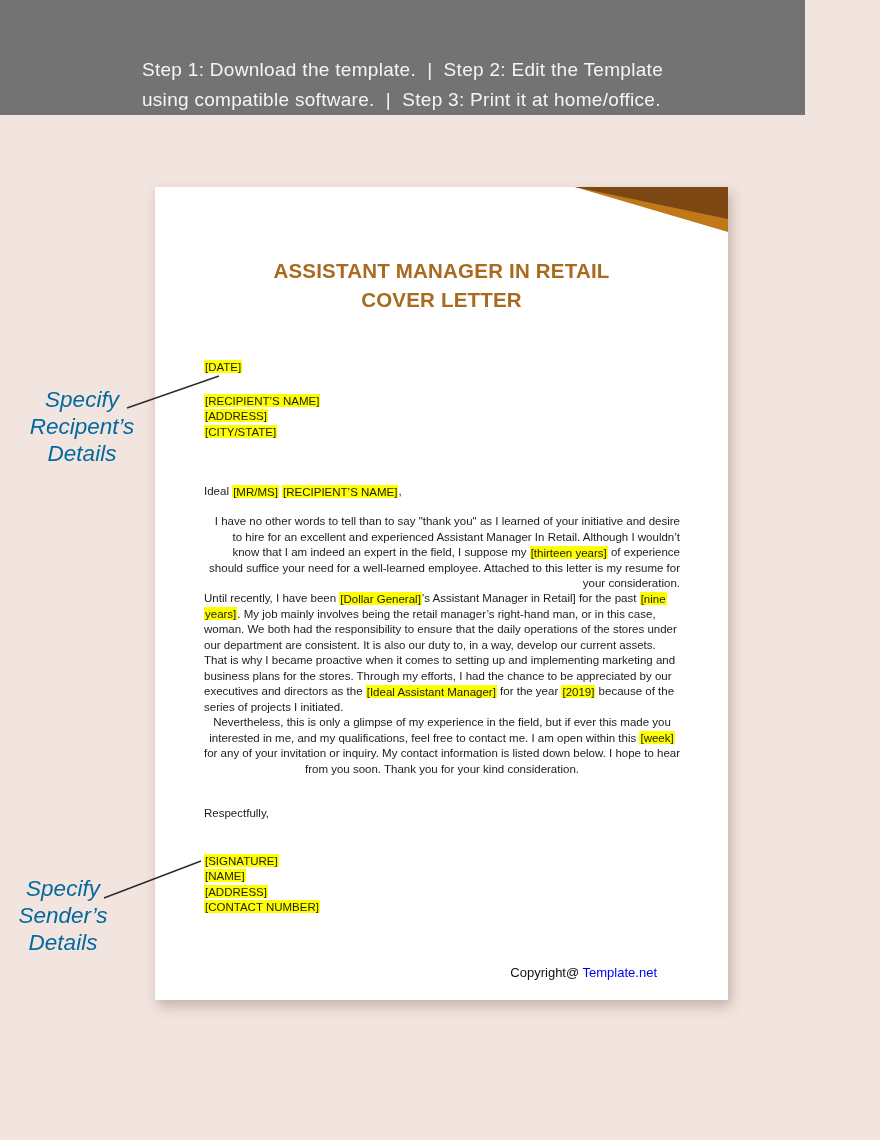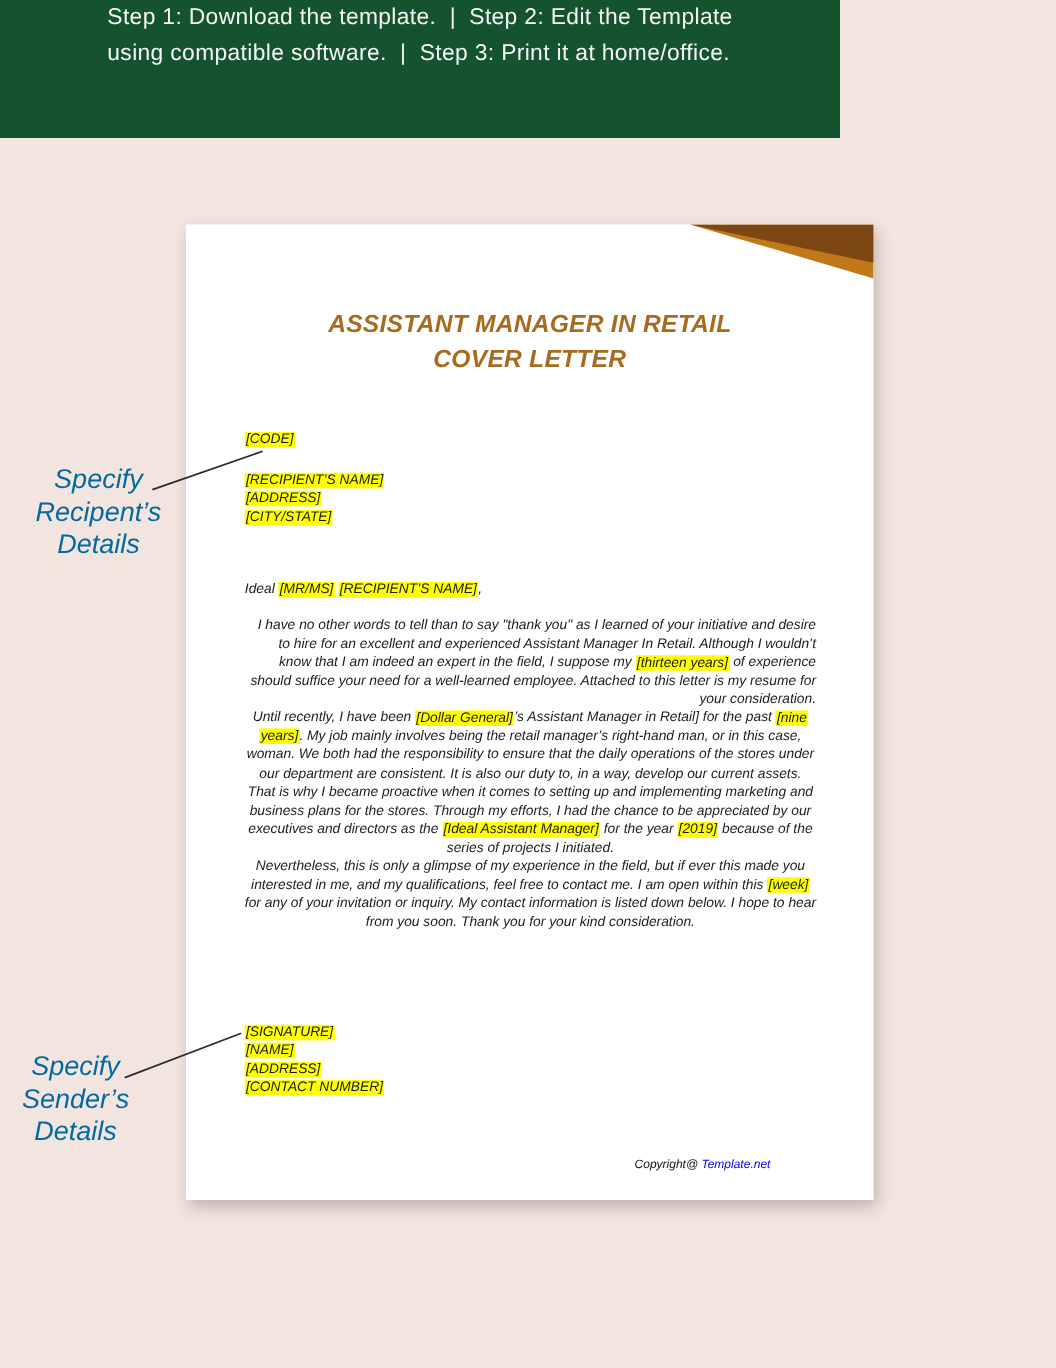--- a/index.html
+++ b/index.html
@@ -7,41 +7,40 @@
     width: 880px; height: 1140px;
     background: #F2E4DE;
     position: relative;
     overflow: hidden;
     font-family: "Liberation Sans", sans-serif;
   }
 
   
   .banner {
     position: absolute; left: 0; top: 0;
-    width: 700px; height: 115px;
-    background: #14532d;
-    display: flex; align-items: flex-start; justify-content: center;
+    width: 805px; height: 115px;
+    background: #737373;
+    display: flex; align-items: flex-end; justify-content: center;
   }
   .banner-inner { text-align: left; }
   .banner-line {
     color: #f5f5f5;
     font-size: 19px;
     line-height: 30px;
     letter-spacing: 0.3px;
     white-space: pre-wrap;
     font-weight: 400;
   }
 
   
   .page {
     position: absolute; left: 155px; top: 187px;
     width: 573px; height: 813px;
     background: #FFFFFF;
     box-shadow: 3px 6px 12px rgba(90, 60, 50, 0.30);
-    font-style: italic;
   }
   .ribbon {
     position: absolute; right: 0; top: 0;
     width: 153px; height: 46px;
     display: block;
   }
 
   .letter-title {
     position: absolute; left: 0; top: 70px;
     width: 573px;
@@ -68,28 +67,28 @@
     padding: 0.5px 1px;
     box-decoration-break: clone;
     -webkit-box-decoration-break: clone;
   }
   .block-line { line-height: 15.5px; }
 
   .pos-date       { top: 172px; }
   .pos-recipient  { top: 206px; }
   .pos-salutation { top: 297px; }
   .pos-p1         { top: 327px; text-align: right; }
-  .pos-p2         { top: 404px; text-align: center; }
+  .pos-p2         { top: 404px; }
   .pos-p3         { top: 528px; text-align: center; }
   .pos-closing    { top: 619px; }
   .pos-signature  { top: 666px; }
 
   .copyright {
-    position: absolute; top: 778px; right: 86px;
-    font-size: 10px;
+    position: absolute; top: 778px; right: 71px;
+    font-size: 13px;
     color: #111111;
   }
   .copyright .brand {
     color: #0000EE;
     text-decoration: none;
     cursor: pointer;
   }
 
   
   .annotation {
@@ -126,35 +125,36 @@
     <polygon points="0,0 153,0 153,45" fill="#C07818"></polygon>
     <polygon points="0,0 153,0 153,32" fill="#7C4712"></polygon>
   </svg>
 
   <h1 class="letter-title">
     <span>ASSISTANT MANAGER IN RETAIL</span><br>
     <span>COVER LETTER</span>
   </h1>
 
   <div class="letter-text pos-date">
-    <span class="hl">[CODE]</span>
+    <span class="hl">[DATE]</span>
   </div>
 
   <div class="letter-text pos-recipient">
     <div class="block-line"><span class="hl">[RECIPIENT’S NAME]</span></div>
     <div class="block-line"><span class="hl">[ADDRESS]</span></div>
     <div class="block-line"><span class="hl">[CITY/STATE]</span></div>
   </div>
 
   <div class="letter-text pos-salutation"><span>Ideal </span><span class="hl">[MR/MS]</span><span> </span><span class="hl">[RECIPIENT’S NAME]</span><span>,</span></div>
 
   <div class="letter-text pos-p1"><span>I have no other words to tell than to say "thank you" as I learned of your initiative and desire to hire for an excellent and experienced Assistant Manager In Retail. Although I wouldn’t know that I am indeed an expert in the field, I suppose my </span><span class="hl">[thirteen years]</span><span> of experience should suffice your need for a well-learned employee. Attached to this letter is my resume for your consideration.</span></div>
   <div class="letter-text pos-p2"><span>Until recently, I have been </span><span class="hl">[Dollar General]</span><span>’s Assistant Manager in Retail] for the past </span><span class="hl">[nine years]</span><span>. My job mainly involves being the retail manager’s right-hand man, or in this case, woman. We both had the responsibility to ensure that the daily operations of the stores under our department are consistent. It is also our duty to, in a way, develop our current assets. That is why I became proactive when it comes to setting up and implementing marketing and business plans for the stores. Through my efforts, I had the chance to be appreciated by our executives and directors as the </span><span class="hl">[Ideal Assistant Manager]</span><span> for the year </span><span class="hl">[2019]</span><span> because of the series of projects I initiated.</span></div>
   <div class="letter-text pos-p3"><span>Nevertheless, this is only a glimpse of my experience in the field, but if ever this made you interested in me, and my qualifications, feel free to contact me. I am open within this </span><span class="hl">[week]</span><span> for any of your invitation or inquiry. My contact information is listed down below. I hope to hear from you soon. Thank you for your kind consideration.</span></div>
 
+  <div class="letter-text pos-closing">Respectfully,</div>
 
   <div class="letter-text pos-signature">
     <div class="block-line"><span class="hl">[SIGNATURE]</span></div>
     <div class="block-line"><span class="hl">[NAME]</span></div>
     <div class="block-line"><span class="hl">[ADDRESS]</span></div>
     <div class="block-line"><span class="hl">[CONTACT NUMBER]</span></div>
   </div>
 
   <div class="copyright">
     <span>Copyright@ </span><a class="brand">Template.net</a>

